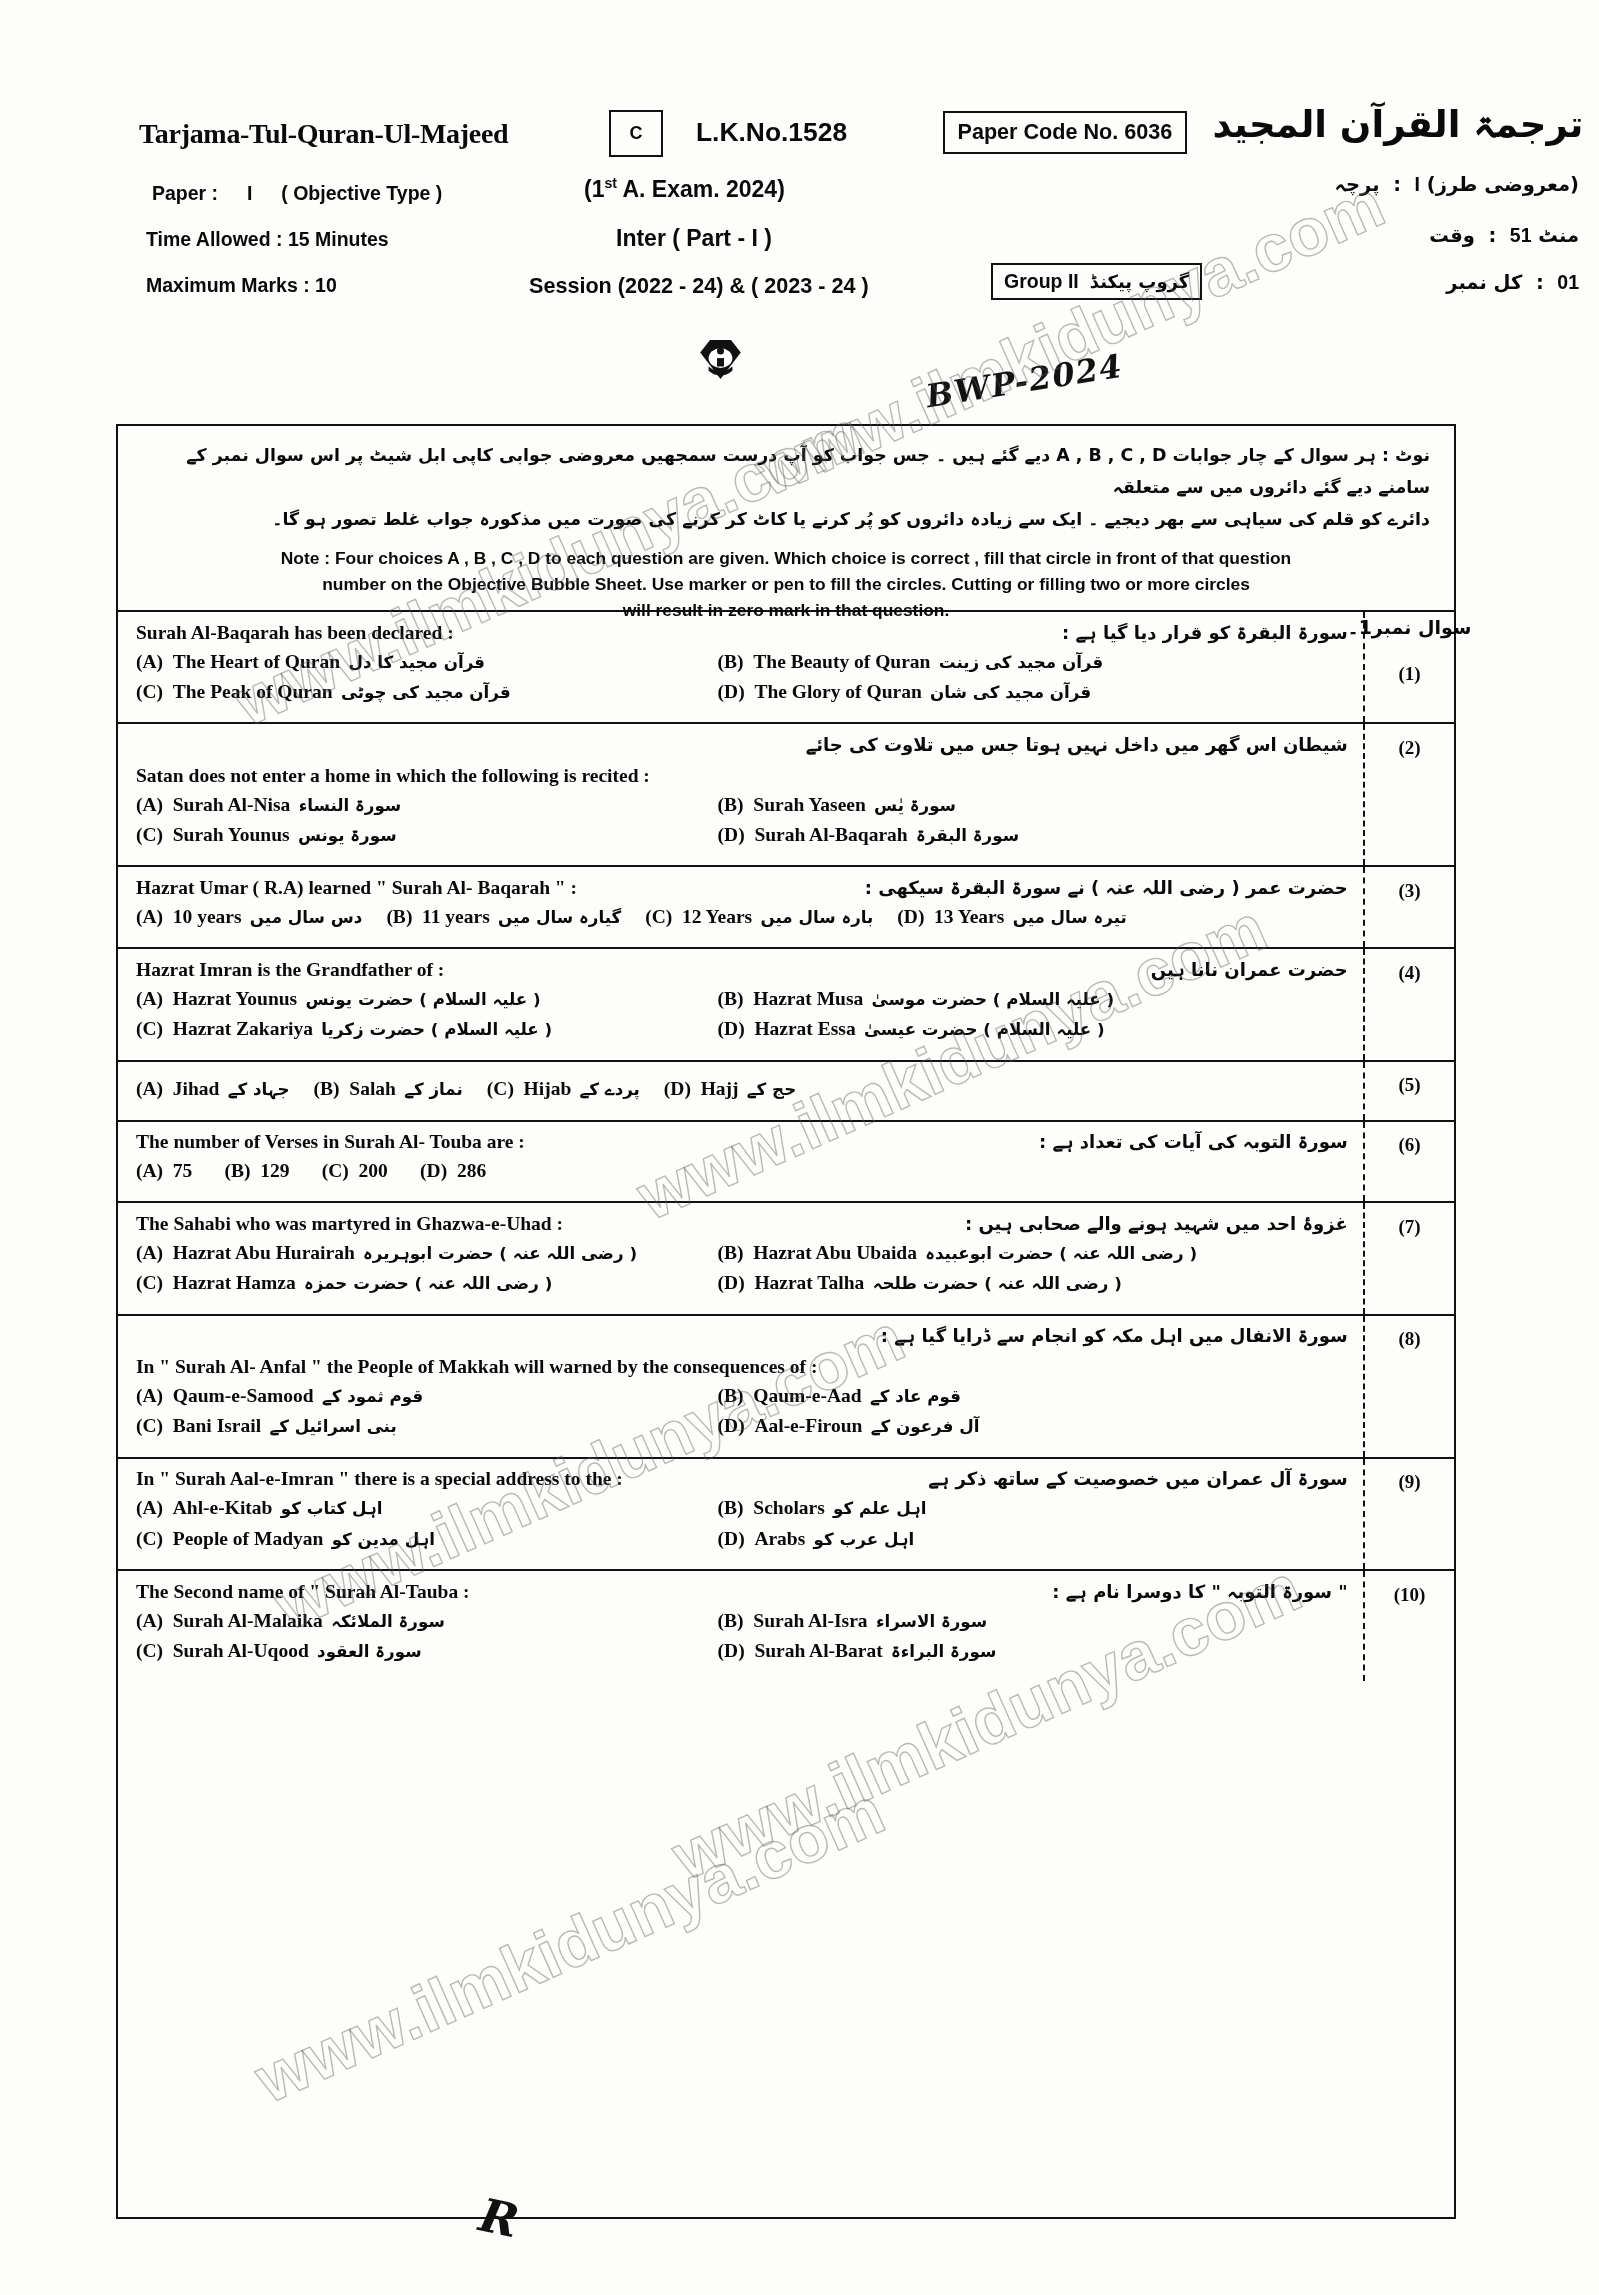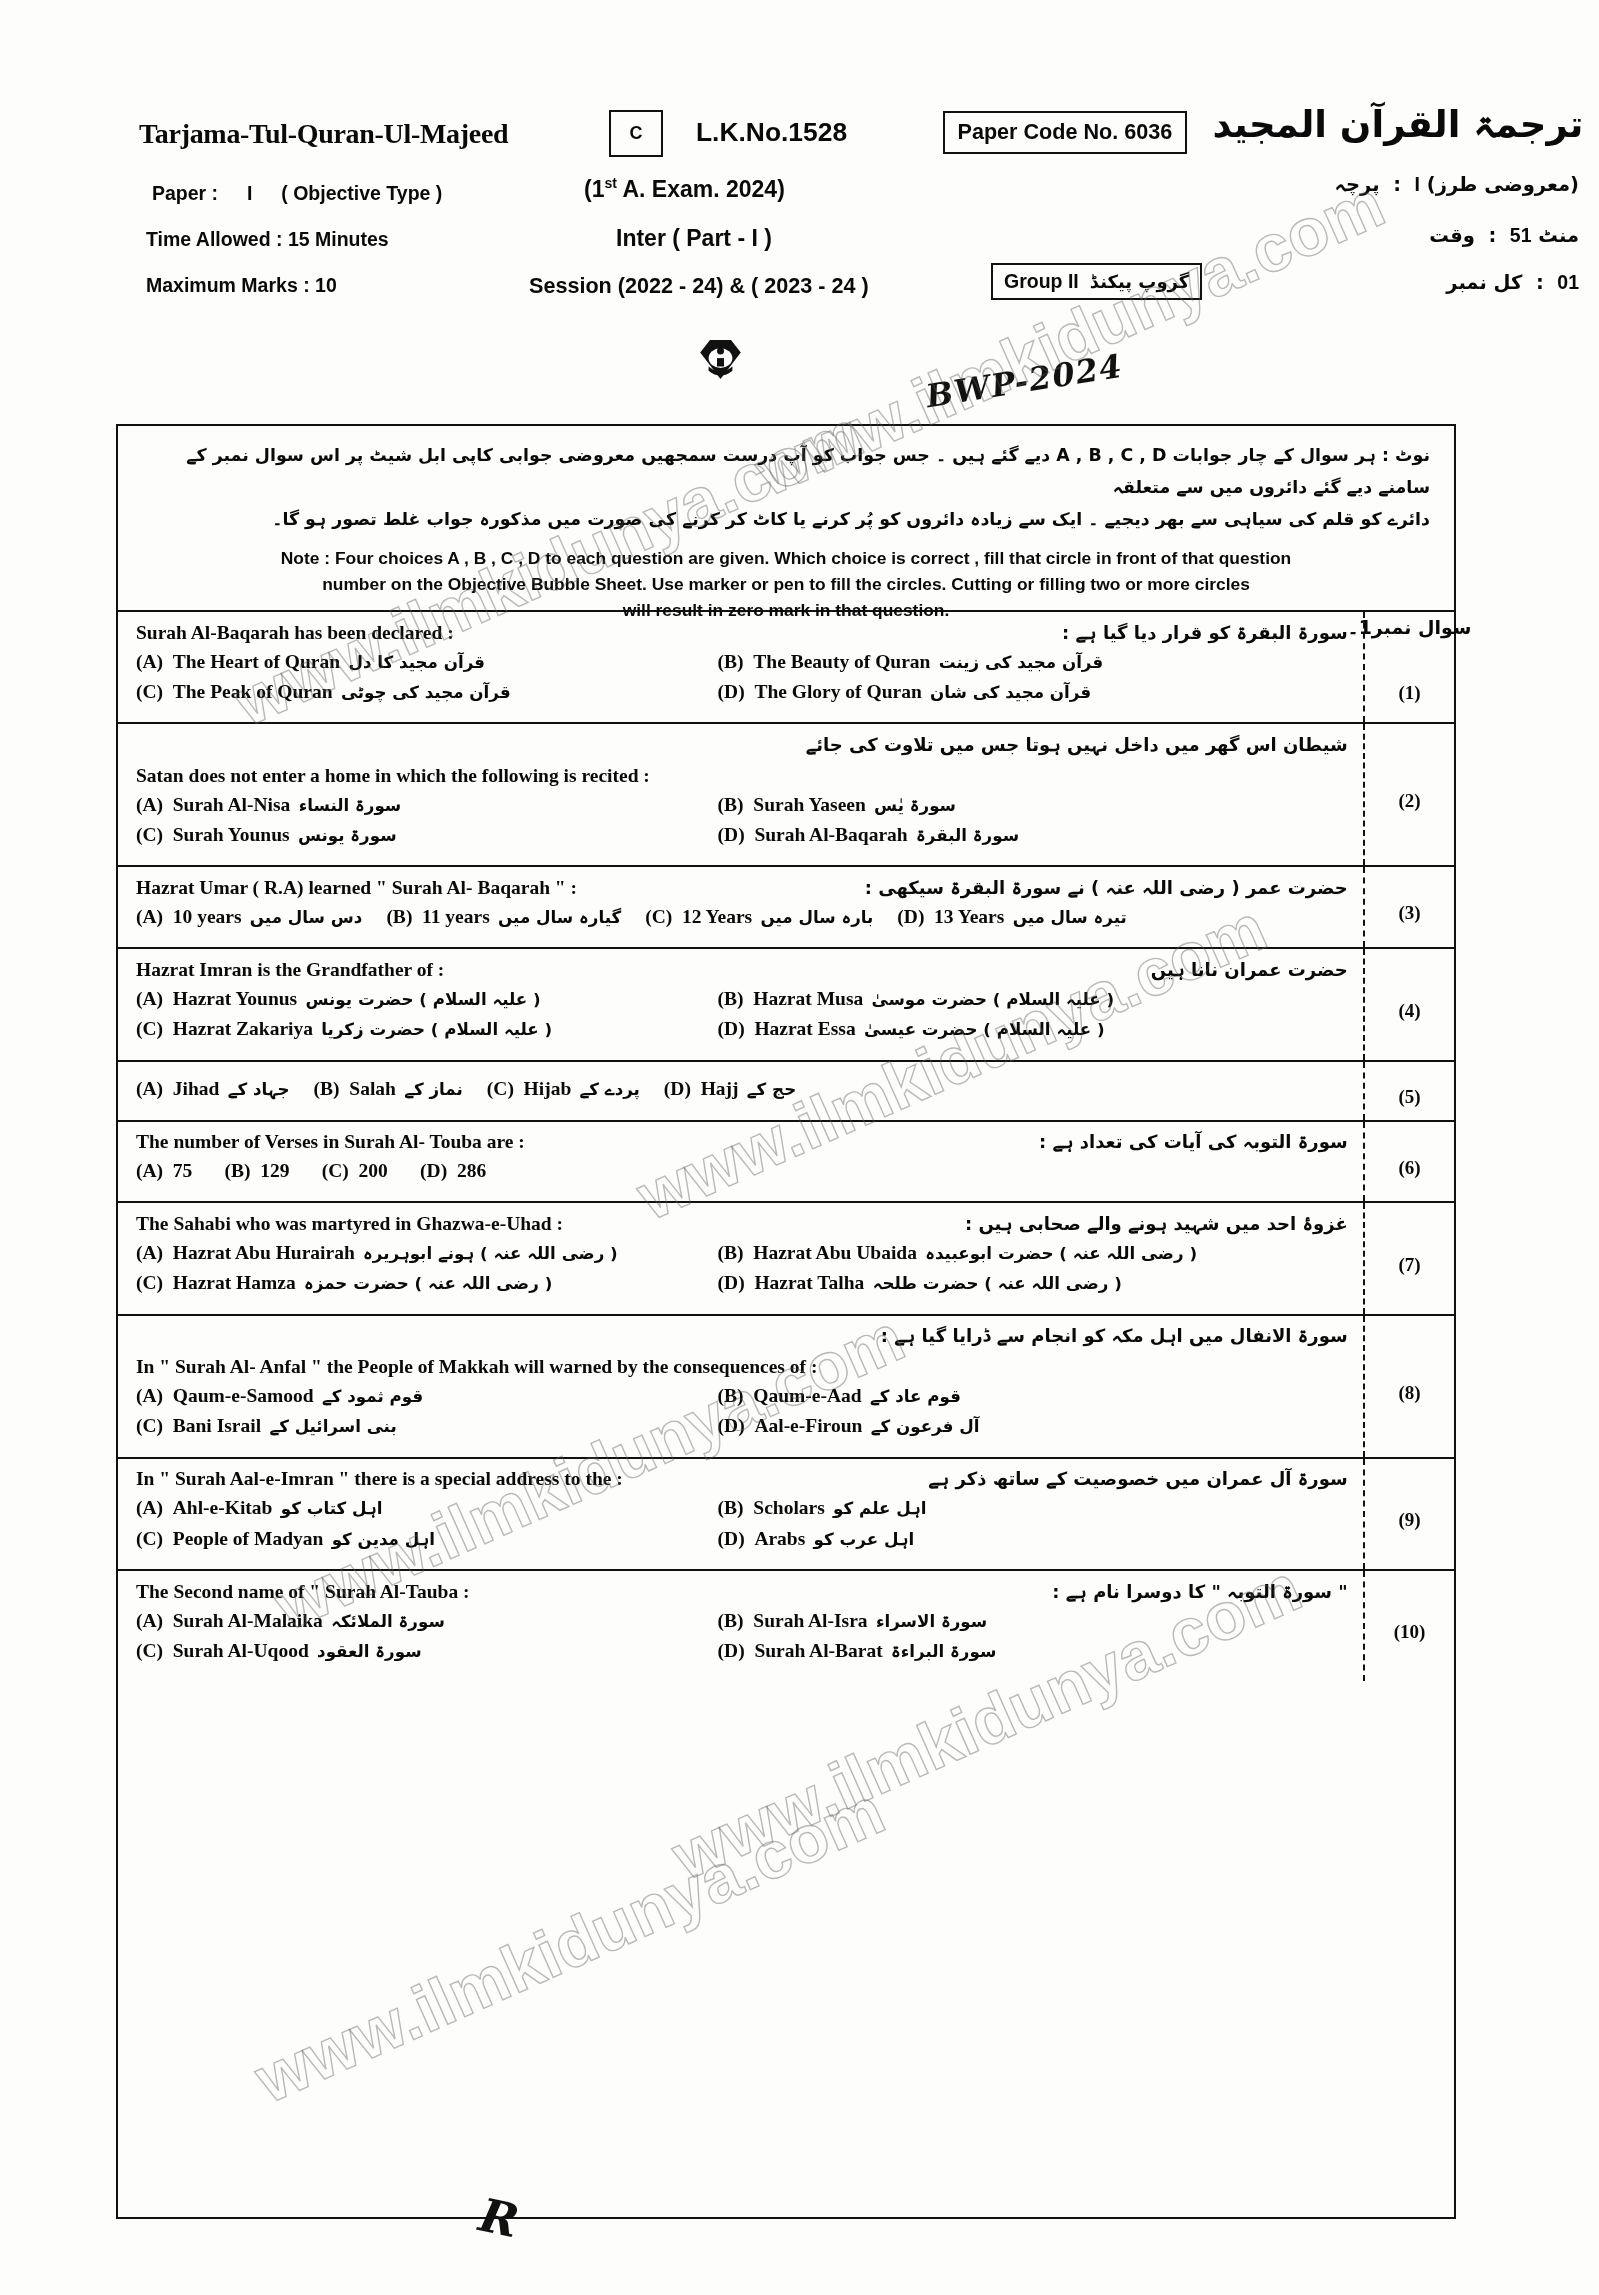--- a/index.html
+++ b/index.html
@@ -122,21 +122,21 @@
     display:flex;box-sizing:border-box;
     border-bottom:2.1px solid #111;
   }
   .qrow:last-child{border-bottom:none;}
   .qmain{
     flex:1 1 auto;box-sizing:border-box;padding:9.7px 15.3px 11px 18px;
     border-right:2.1px dashed #111;min-width:0;
   }
   .qnum{
     flex:0 0 89px;box-sizing:border-box;
-    display:flex;align-items:center;justify-content:center;
+    display:flex;align-items:flex-start;justify-content:center;
     padding-top:12.5px;font-family:"Liberation Serif", serif;font-weight:700;font-size:19px;
     position:relative;
   }
   .qnum .qno-head{
     position:absolute;top:-31px;left:50%;transform:translateX(-50%);
     font-size:19px;white-space:nowrap;
   }
 
   .stem{
     display:flex;align-items:baseline;justify-content:space-between;gap:14px;
@@ -496,21 +496,21 @@
           <div class="qmain">
             <div class="stem">
               <span class="stem-en">The Sahabi who was martyred in Ghazwa-e-Uhad  :</span>
               <span class="stem-ur urdu">غزوۂ احد میں شہید ہونے والے صحابی ہیں      :</span>
             </div>
             <div class="opts">
               <div class="optline two">
                 <div class="opt">
                   <span class="tag">(A)</span>
                   <span class="en">Hazrat Abu Hurairah</span>
-                  <span class="ur urdu">( رضی اللہ عنہ ) ہونے ابوہریرہ</span>
+                  <span class="ur urdu">( رضی اللہ عنہ ) حضرت ابوہریرہ</span>
                 </div>
                 <div class="opt">
                   <span class="tag">(B)</span>
                   <span class="en">Hazrat Abu Ubaida</span>
                   <span class="ur urdu">( رضی اللہ عنہ ) حضرت ابوعبیدہ</span>
                 </div>
               </div>
               <div class="optline two">
                 <div class="opt">
                   <span class="tag">(C)</span>

